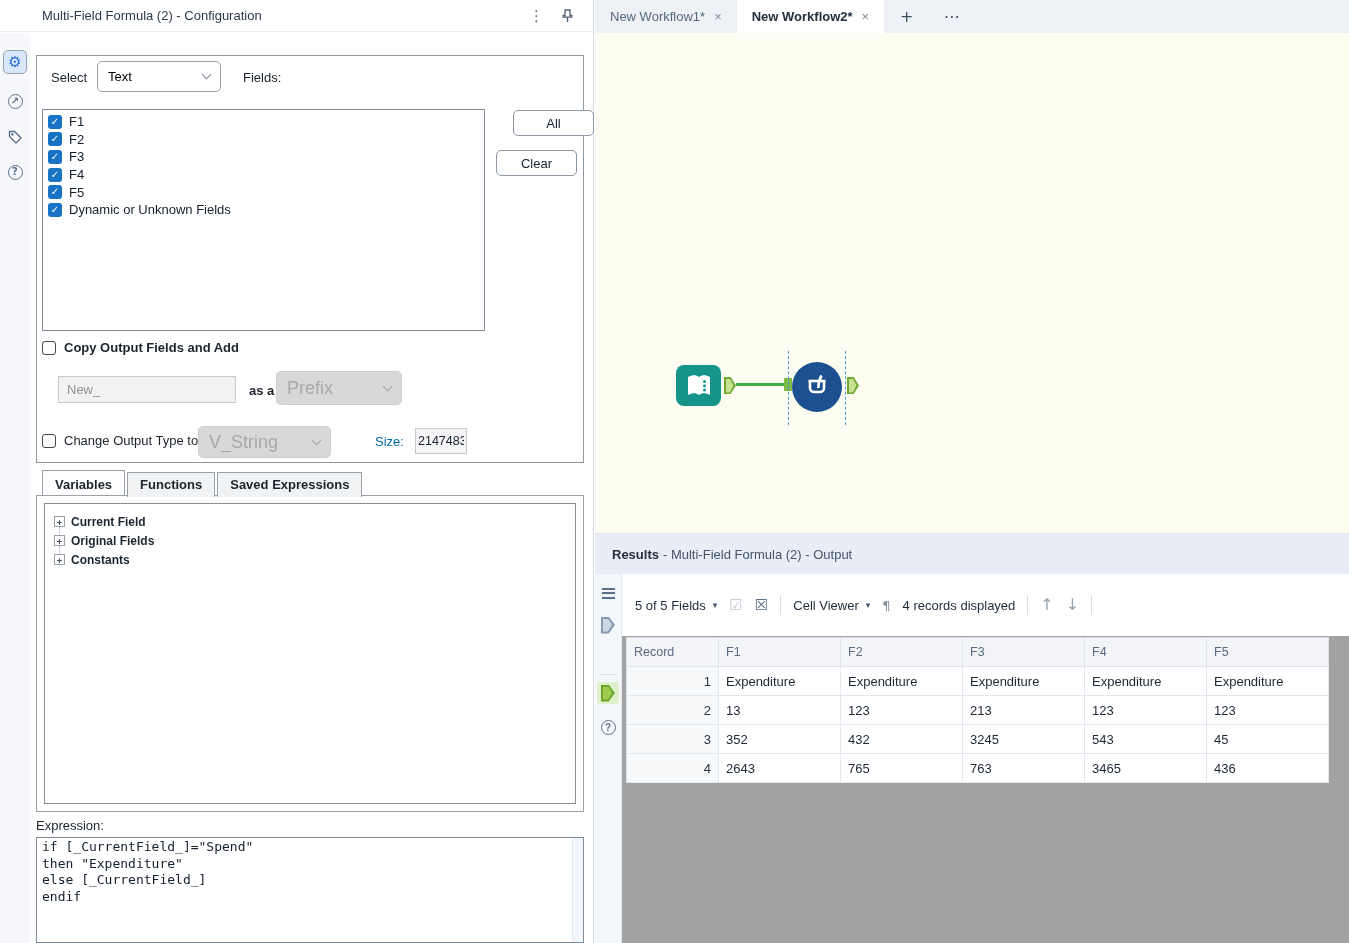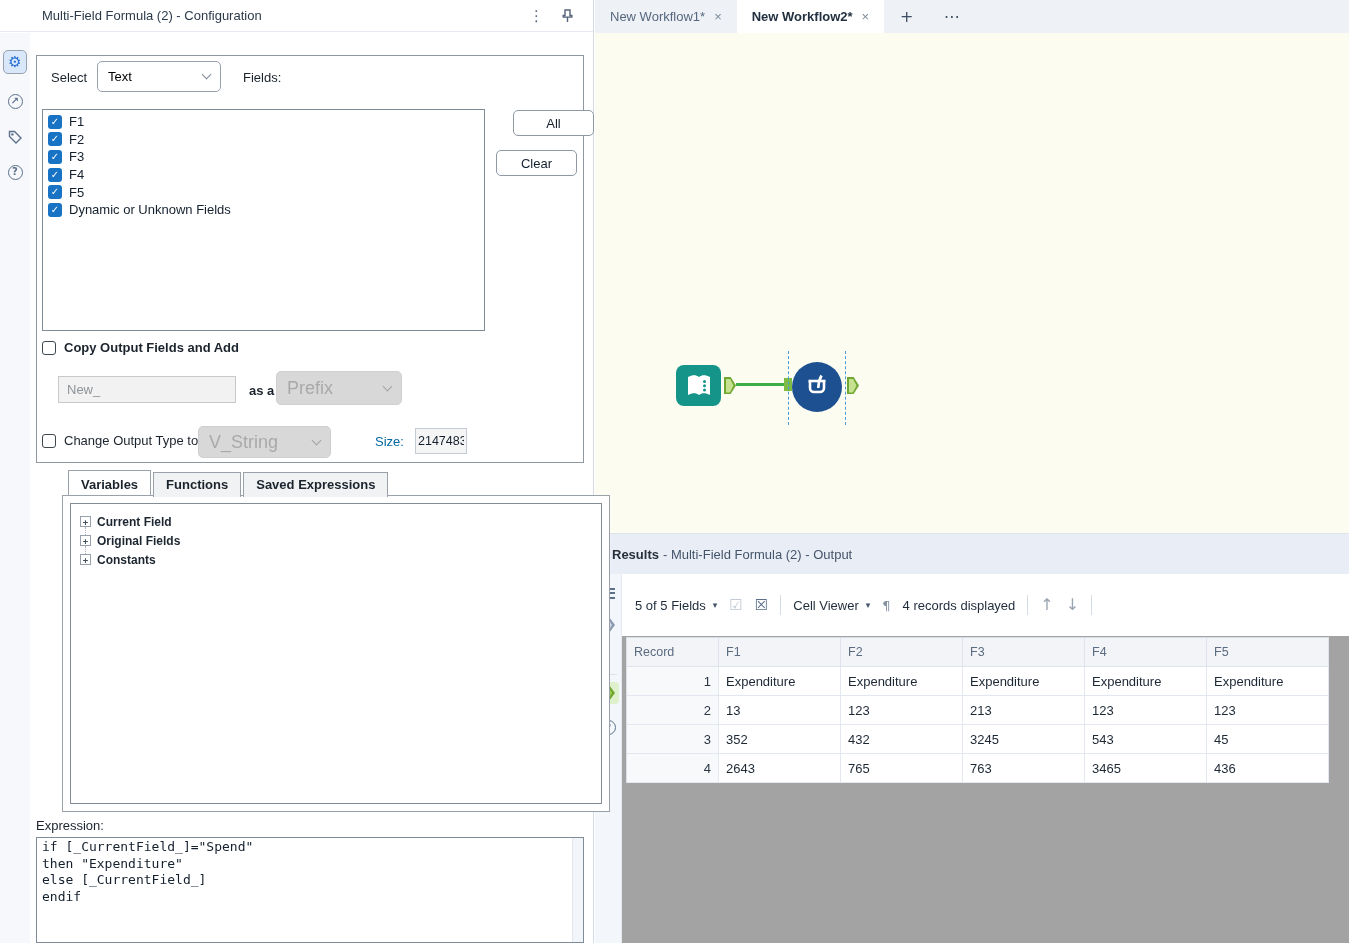--- a/index.html
+++ b/index.html
@@ -50,21 +50,21 @@
 
   .txt { position:absolute; font-family:"Liberation Sans",sans-serif; }
   .new-input { left:21px; top:320px; width:178px; height:27px; background:#f2f2f2; border:1px solid #c9c9c9; color:#8f9499; font-size:13px; padding:0 8px; }
   .asa { position:absolute; left:212px; top:327px; }
   .dsel { position:absolute; display:flex; align-items:center; background:#d8d8d8; border:1px solid #cfcfcf; border-radius:5px; font-size:18px; color:#a9a9a9; padding:0 10px; }
   .prefix { left:239px; top:315px; width:126px; height:34px; }
   .vstring { left:161px; top:370px; width:133px; height:32px;gap:21px; }
   .size-lbl { position:absolute; left:338px; top:378px; }
   .size-input { left:378px; top:372px; width:52px; height:26px; background:#f5f5f5; border:1px solid #c5cbd2; color:#14202e; font-size:12.5px; padding:0 2px; }
 
-  .sec2 { position:absolute; left:36px; top:470px; width:548px; height:342px;margin-left:26px; }
+  .sec2 { position:absolute; left:36px; top:470px; width:548px; height:342px; }
   .ctabs { position:absolute; left:6px; top:0; display:flex; z-index:2; }
   .ctab { padding:4px 12px 3px; border:1px solid #9aa1a8; border-bottom:none; background:#f1f2f4; font-size:13px; color:#1b232c; font-weight:700; margin-right:2px; position:relative; top:2px; cursor:pointer; }
   .ctab.act { background:#fff; top:0; padding-top:6px; }
   .sec2-body { position:absolute; left:0; top:25px; right:0; bottom:0; border:1px solid #9aa1a8; background:#fff; z-index:1; }
   .tree-box { position:absolute; left:7px; top:7px; right:7px; bottom:7px; border:1px solid #848c96; background:#fff; padding:8px 4px; }
   .titem { position:relative; display:flex; align-items:center; height:19px; padding-left:22px; cursor:default; }
   .texp { position:absolute; left:5px; top:3.5px; width:11px; height:11px; border:1px solid #97a1ac; background:#fff; color:#44505c; font:700 9px/10px "DejaVu Sans Mono", monospace; text-align:center; cursor:pointer; }
   .titem:not(:last-child)::after { content:""; position:absolute; left:10px; top:15px; height:8px; border-left:1px dotted #a9b2bc; }
   .tlabel { font-size:12px; font-weight:700; color:#1c2630; }
 

